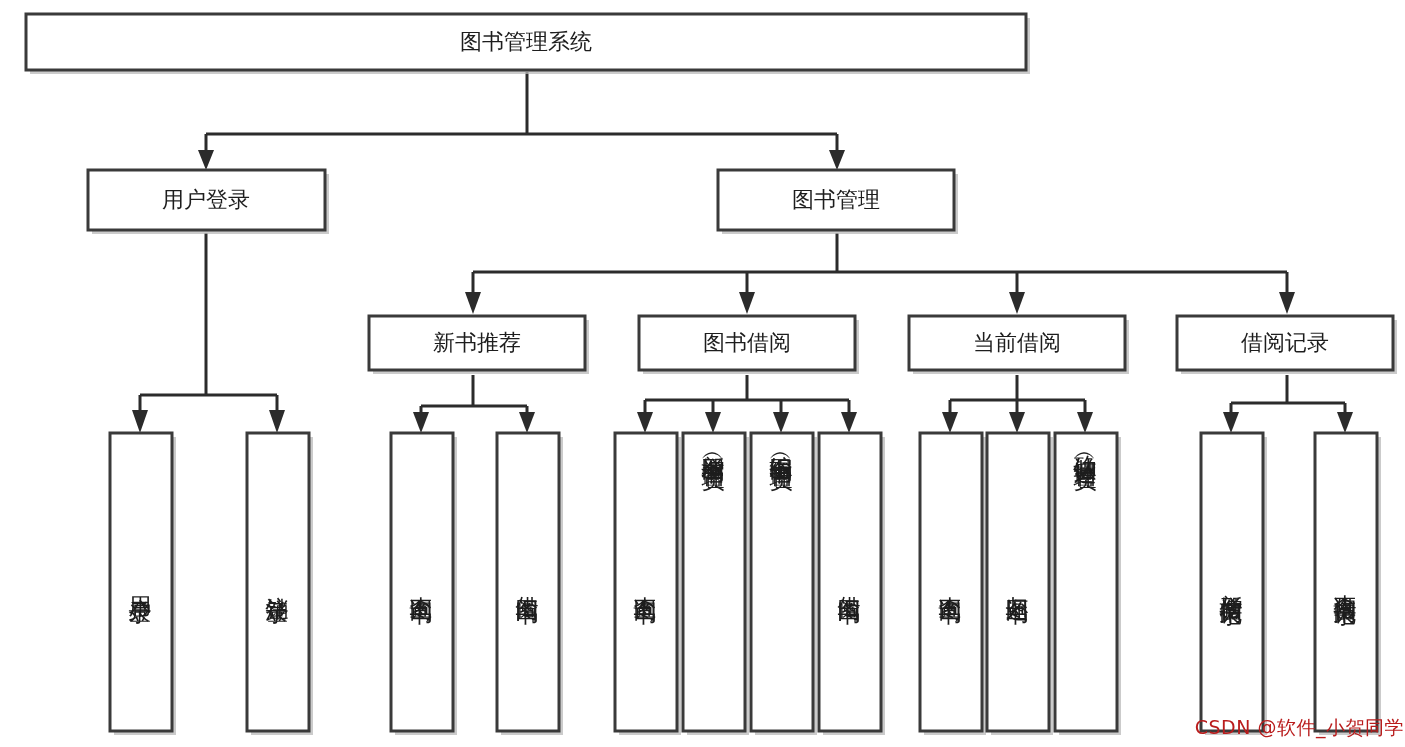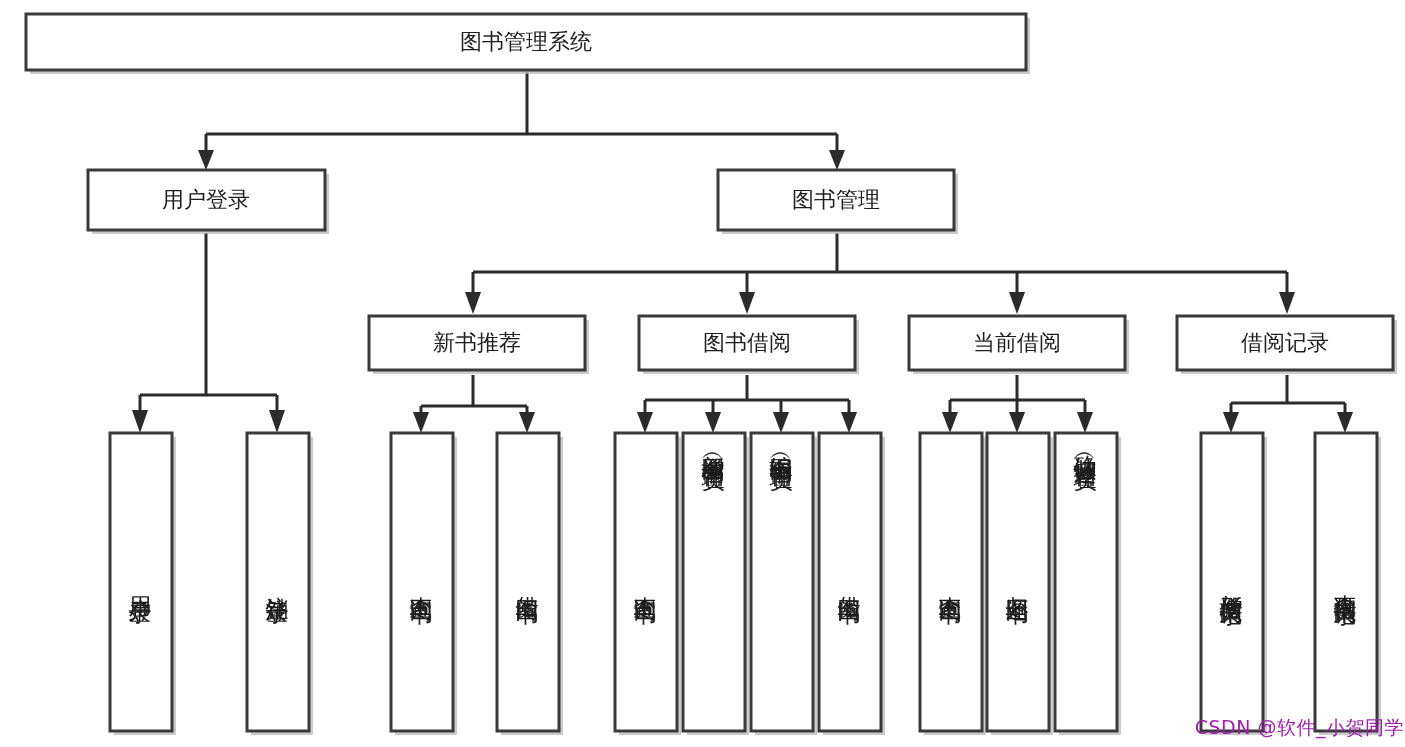--- a/index.html
+++ b/index.html
@@ -76,21 +76,21 @@
   }
   .leaf-overlay {
     position: absolute;
     pointer-events: none;
   }
   .watermark {
     position: absolute;
     right: 8px;
     bottom: 6px;
     font-size: 19px;
-    color: #a21caf;
+    color: #b91c1c;
     font-family: "DejaVu Sans", "Liberation Sans", sans-serif;
     letter-spacing: 0.5px;
     white-space: nowrap;
   }
 </style>
 </head>
 <body>
 
 <div id="diagram-root">
 

